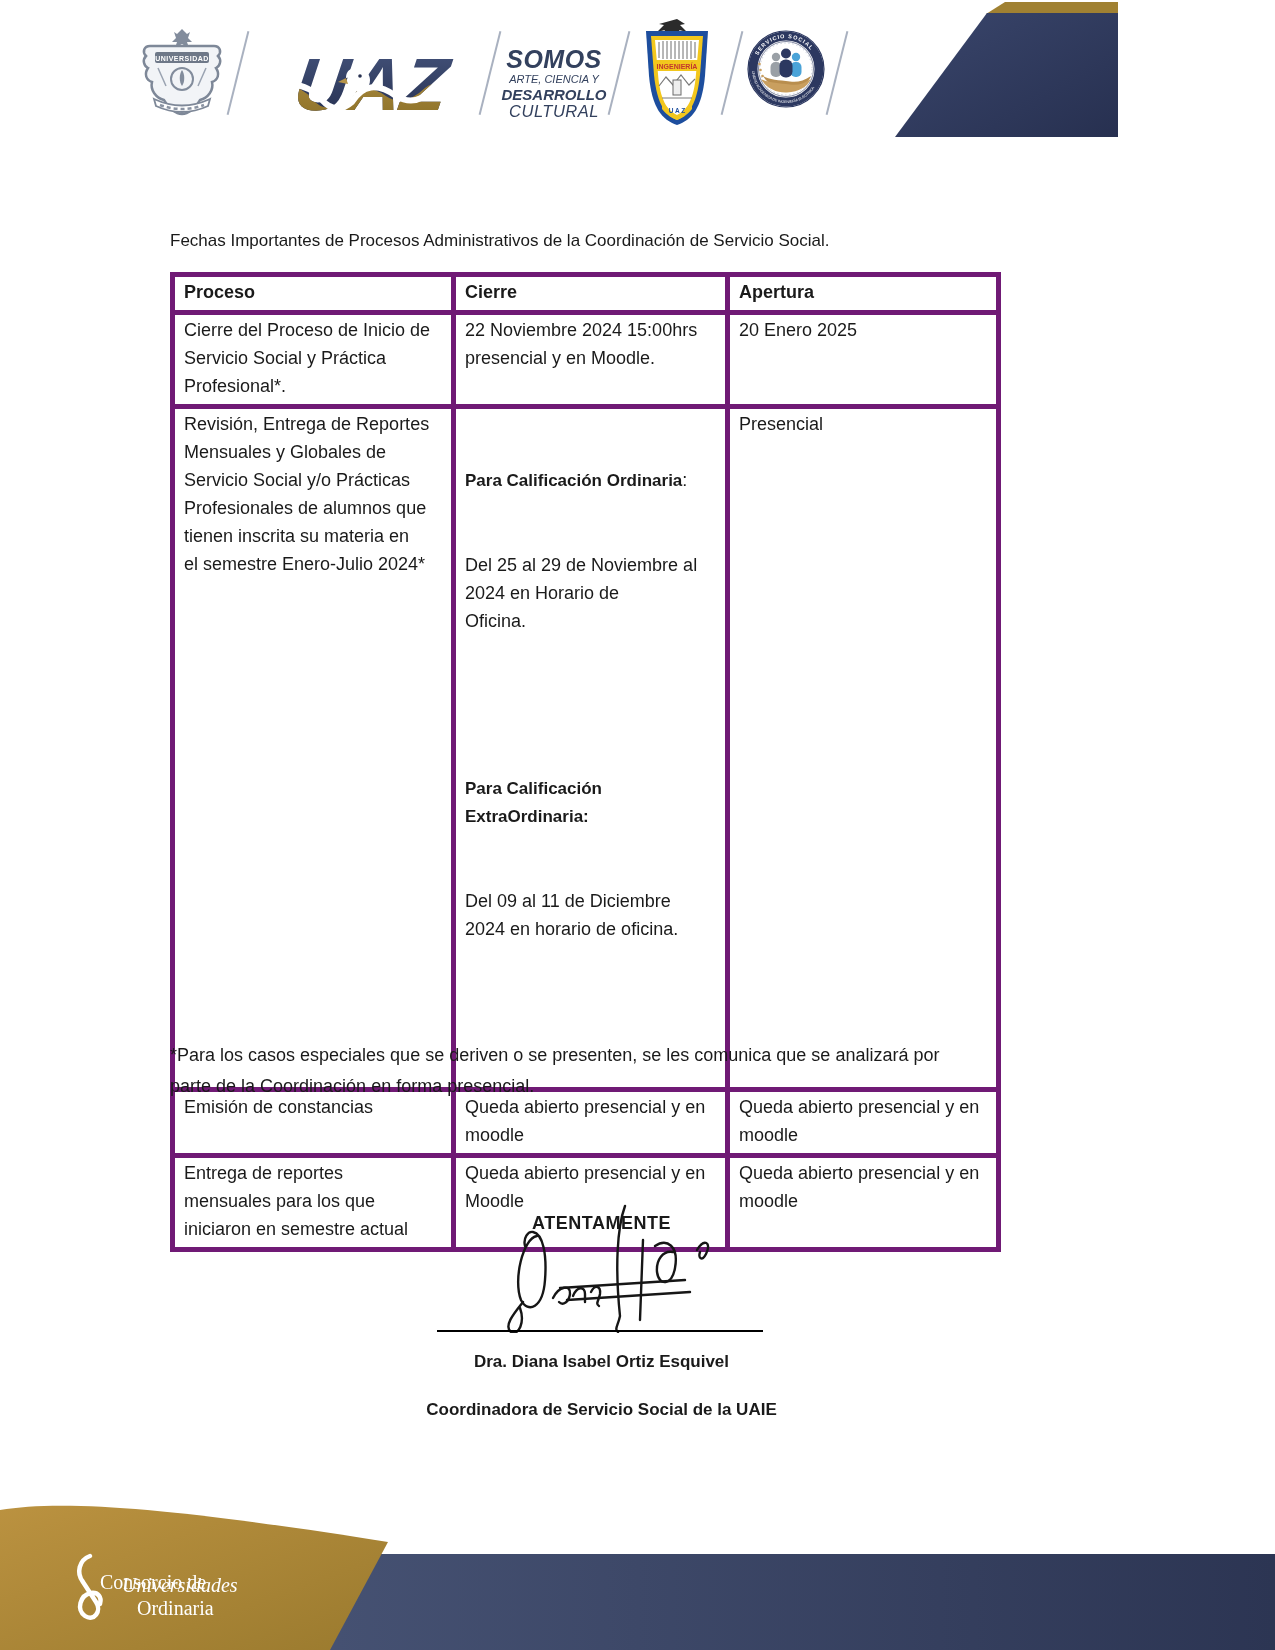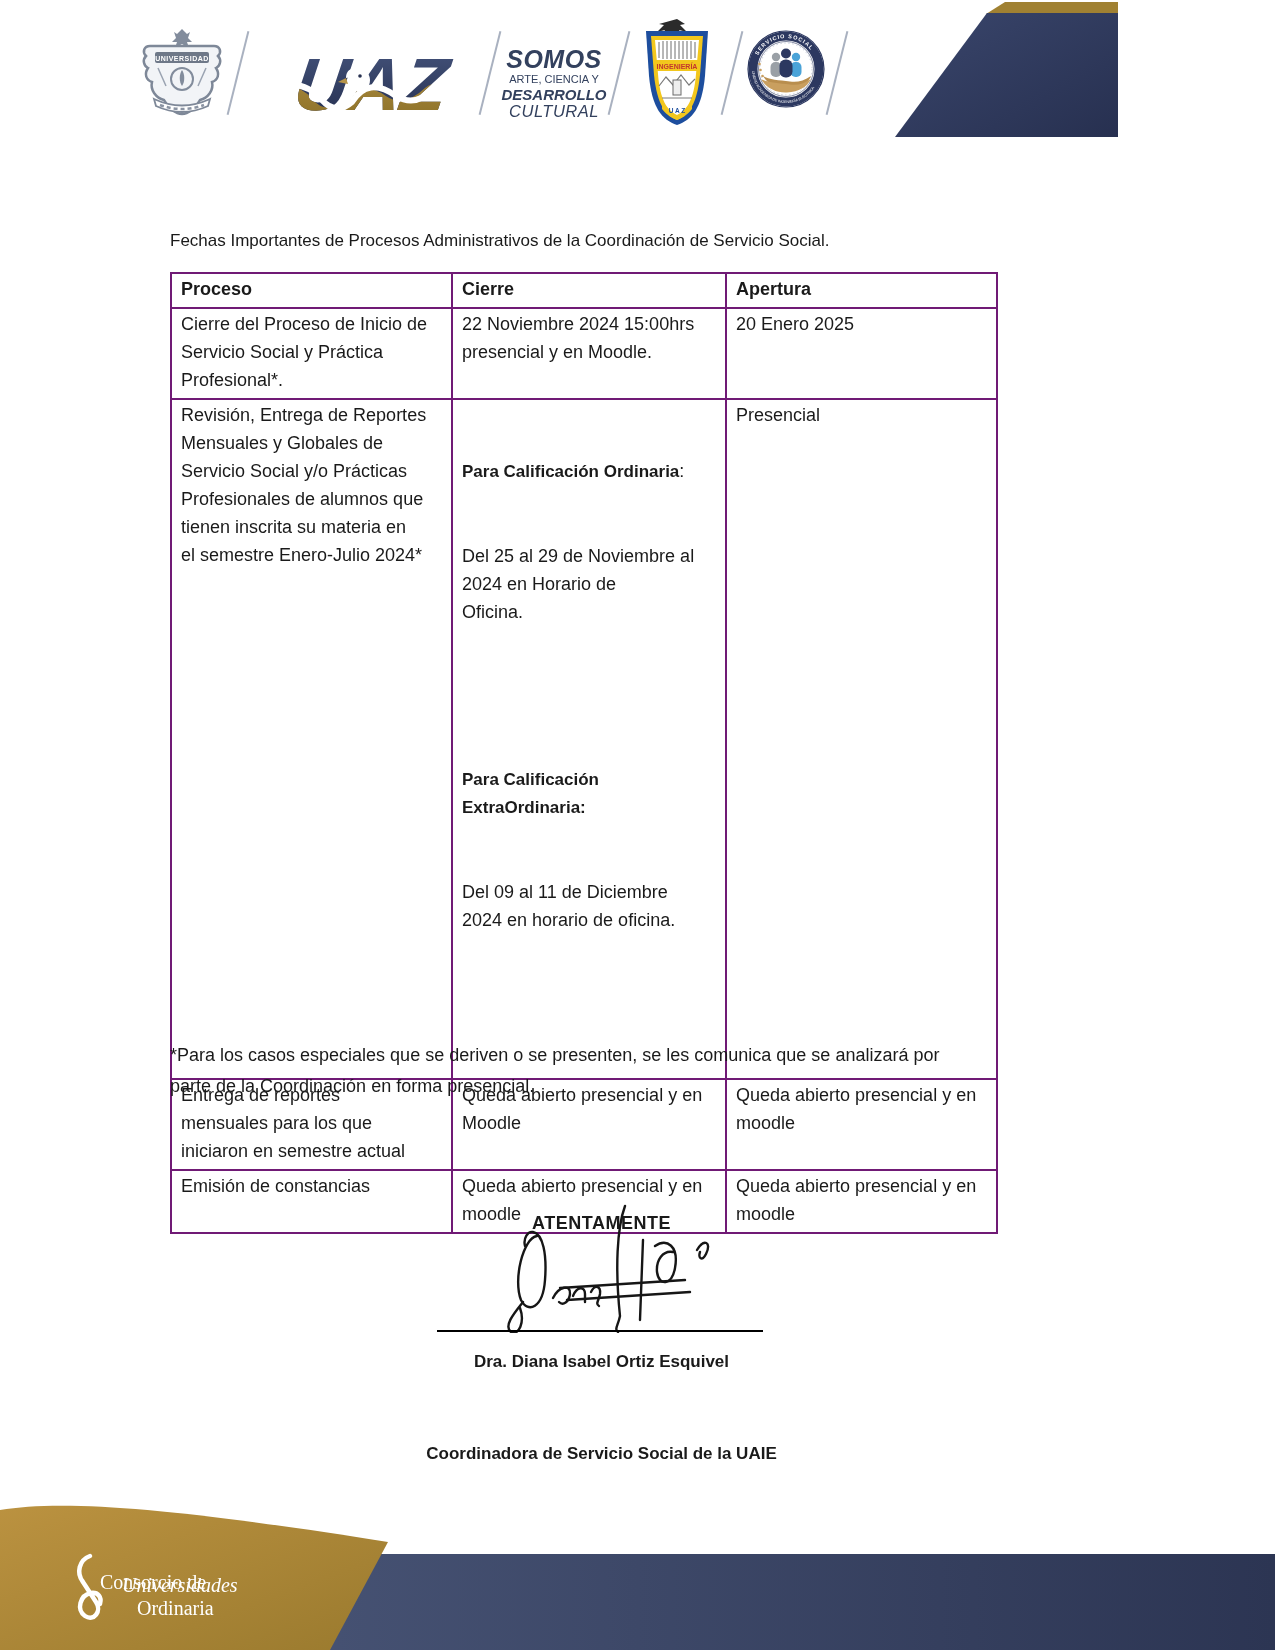--- a/index.html
+++ b/index.html
@@ -3,38 +3,38 @@
 <meta charset="utf-8">
 <style>
   html,body{margin:0;padding:0;background:#e8e8e8;}
   .page{position:relative;width:1275px;height:1650px;background:#ffffff;overflow:hidden;
         font-family:"Liberation Sans",sans-serif;color:#1a1a1a;margin:0 auto;}
   .abs{position:absolute;}
   
   .sep{position:absolute;width:2px;height:86px;background:#a9b1c0;transform:rotate(14deg);}
   .somos{position:absolute;left:498px;top:46px;width:112px;text-align:center;color:#33415e;line-height:1.05;}
   .somos .l1{font-size:25px;font-weight:800;font-style:italic;letter-spacing:.5px;}
-  .somos .l2{font-size:11px;margin-top:2px;}
+  .somos .l2{font-size:11px;font-style:italic;margin-top:2px;}
   .somos .l3{font-size:15px;font-weight:800;font-style:italic;margin-top:1px;}
   .somos .l4{font-size:16.5px;font-style:italic;letter-spacing:.5px;}
   
   .doc-title{position:absolute;left:170px;top:231px;width:905px;font-size:17px;font-weight:normal;white-space:pre;}
   table.main{position:absolute;left:170px;top:272px;border-collapse:collapse;table-layout:fixed;}
-  table.main td,table.main th{border:2px solid #701a75;vertical-align:top;text-align:left;
+  table.main td,table.main th{border:5px solid #701a75;vertical-align:top;text-align:left;
       font-size:18px;line-height:28px;padding:1px 6px 4px 9px;white-space:pre;overflow:hidden;}
   table.main th{font-weight:bold;height:28px;}
   .c1{width:281px;} .c2{width:274px;} .c3{width:271px;}
   .b{font-weight:bold;font-size:17px;}
   .gap{height:28px;}
   .note{position:absolute;left:170px;top:1040px;width:940px;font-size:18px;line-height:31px;white-space:pre;}
   
   .att{position:absolute;left:170px;top:1213px;width:863px;text-align:center;font-size:18px;font-weight:bold;letter-spacing:.5px;}
   .sig-line{position:absolute;left:437px;top:1330px;width:326px;border-top:2.5px solid #000;}
   .sig-name{position:absolute;left:170px;top:1352px;width:863px;text-align:center;font-size:17px;font-weight:bold;}
-  .sig-role{position:absolute;left:170px;top:1400px;width:863px;text-align:center;font-size:17px;font-weight:bold;margin-top:44px;}
+  .sig-role{position:absolute;left:170px;top:1400px;width:863px;text-align:center;font-size:17px;font-weight:bold;}
   
   .navy-bar{position:absolute;left:0;top:1554px;width:1275px;height:96px;
       background:linear-gradient(90deg,#4e5b7d,#2c3553);}
   .cumex-text{position:absolute;color:#ffffff;font-family:"Liberation Serif",serif;font-size:20px;z-index:6;}
 </style>
 </head>
 <body>
 
 <div class="page">
 
@@ -202,32 +202,32 @@
         <div class="gap"></div>
         <div class="b">Para Calificación
 ExtraOrdinaria:</div>
         <div>Del 09 al 11 de Diciembre
 2024 en horario de oficina.</div>
         <div class="gap"></div>
       </td>
       <td>Presencial</td>
     </tr>
     <tr>
+      <td>Emisión de constancias</td>
+      <td>Queda abierto presencial y en
+moodle</td>
+      <td>Queda abierto presencial y en
+moodle</td>
+    </tr>
+    <tr>
       <td>Entrega de reportes
 mensuales para los que
 iniciaron en semestre actual</td>
       <td>Queda abierto presencial y en
 Moodle</td>
-      <td>Queda abierto presencial y en
-moodle</td>
-    </tr>
-    <tr>
-      <td>Emisión de constancias</td>
-      <td>Queda abierto presencial y en
-moodle</td>
       <td>Queda abierto presencial y en
 moodle</td>
     </tr>
   </tbody>
     </table>
 
   <div class="note">*Para los casos especiales que se deriven o se presenten, se les comunica que se analizará por
 parte de la Coordinación en forma presencial.</div>
 
   <div class="att">ATENTAMENTE</div>

